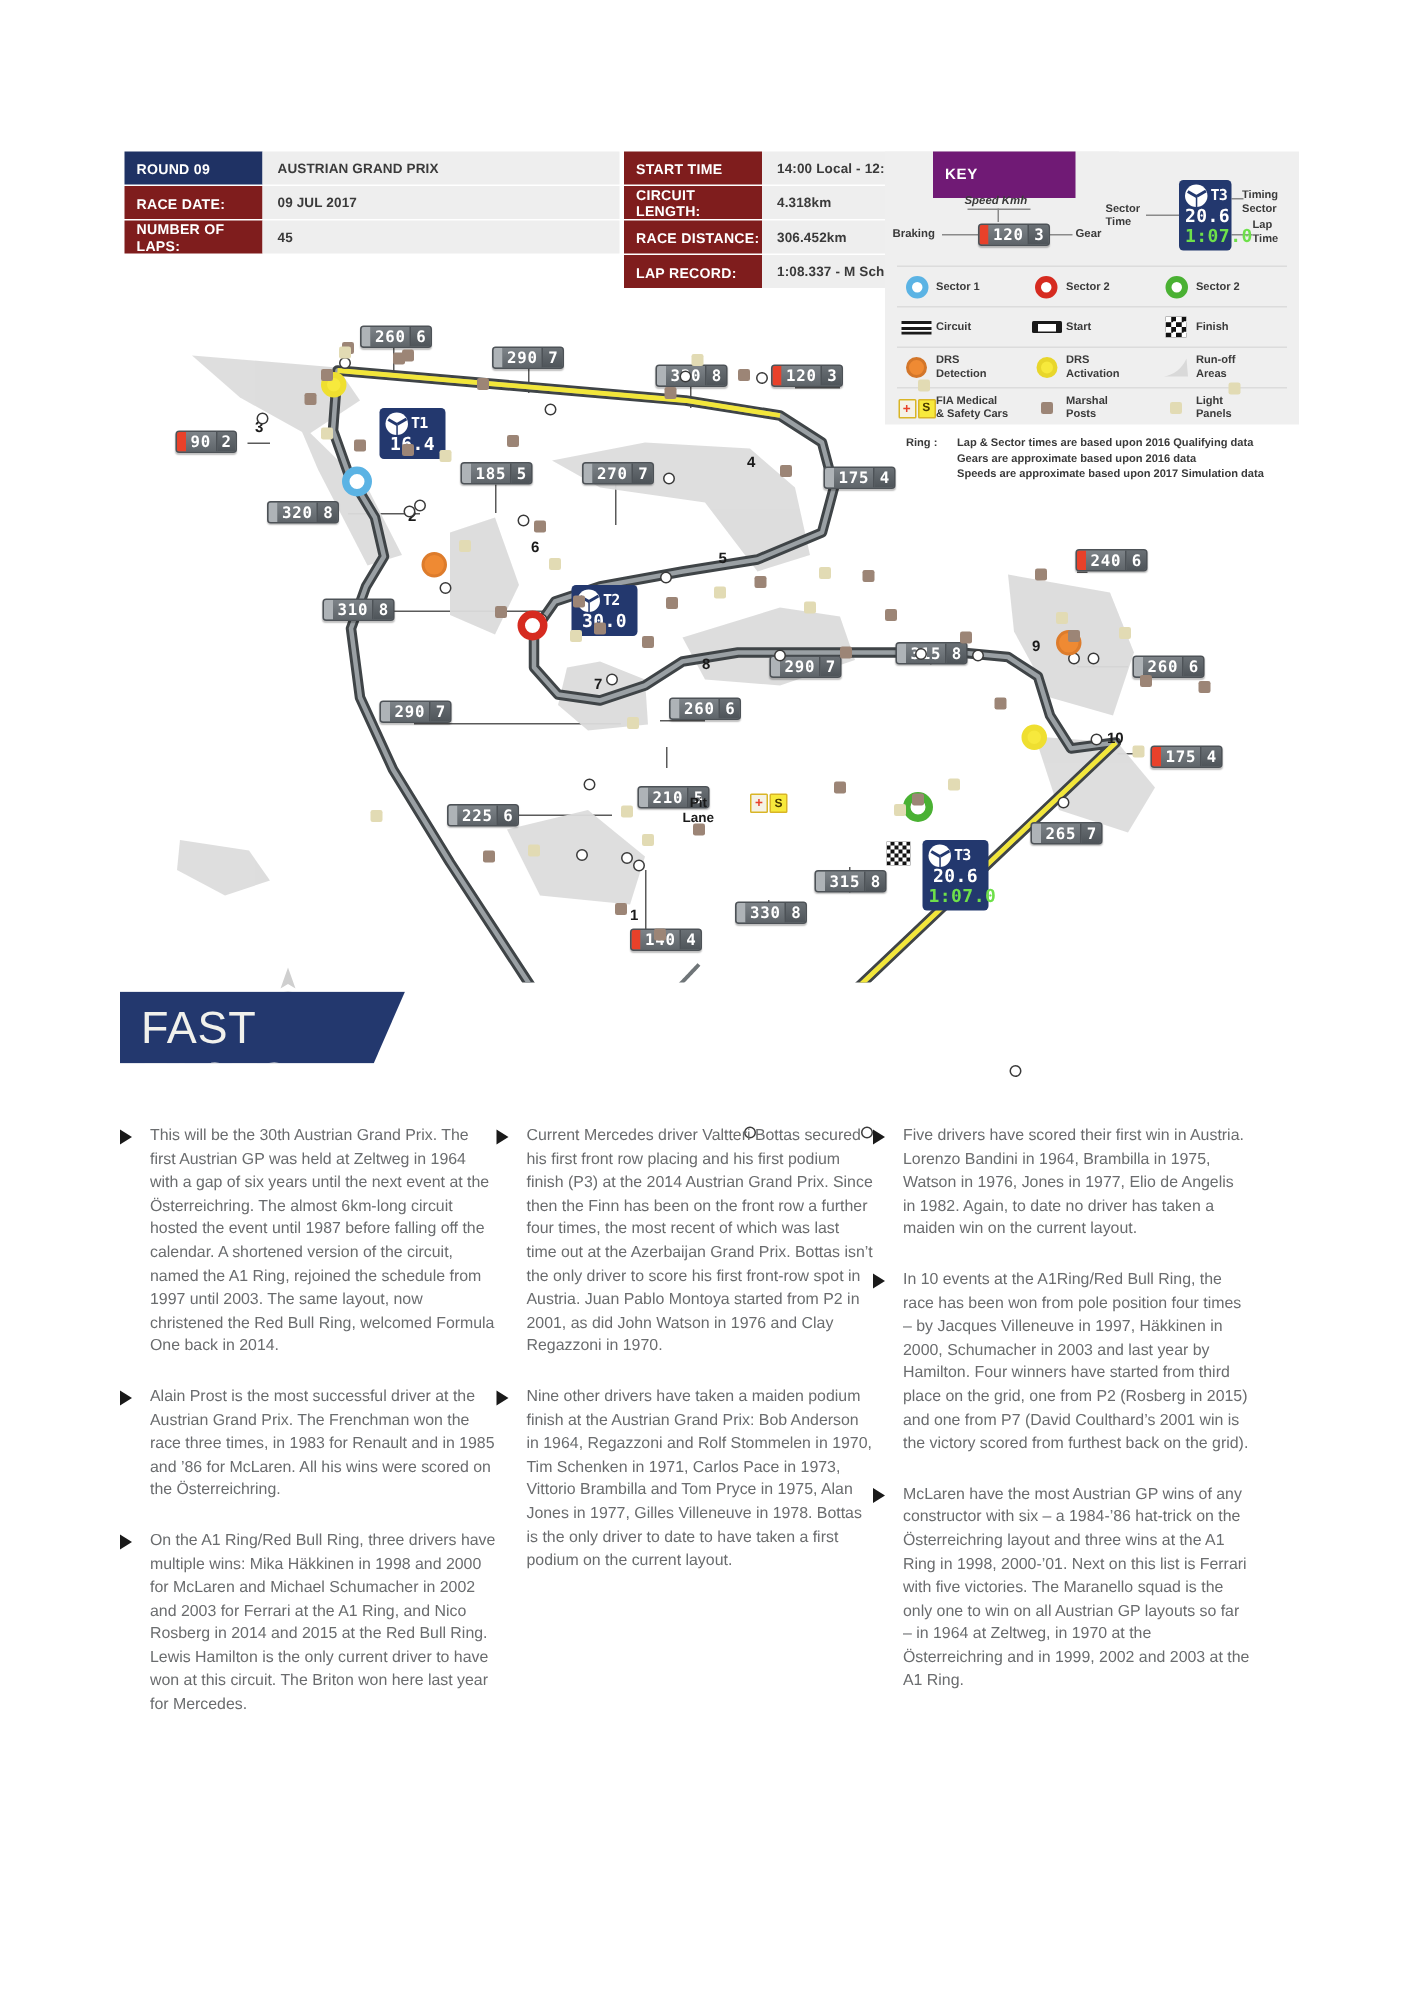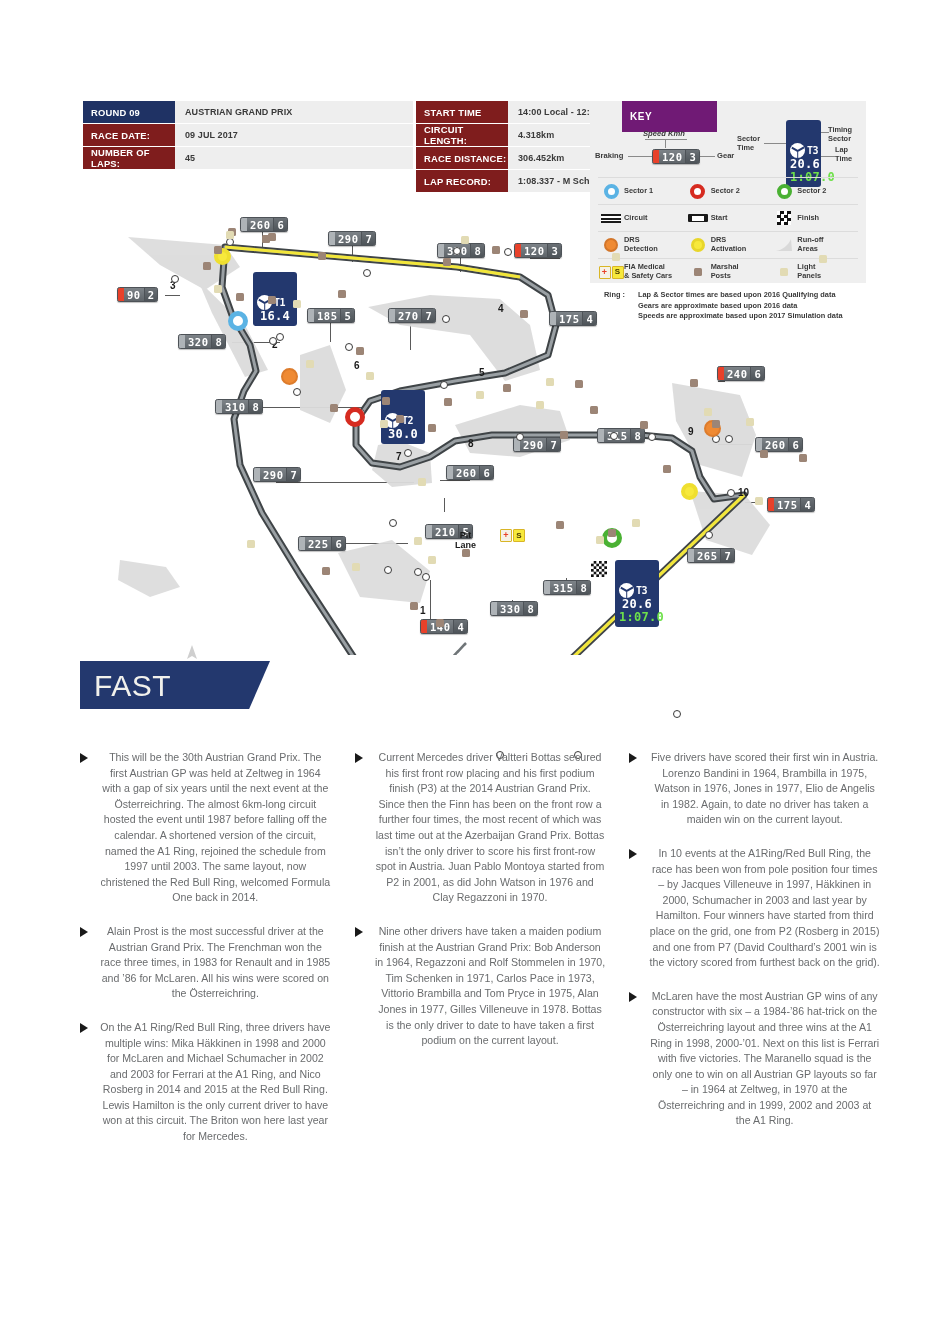--- a/index.html
+++ b/index.html
@@ -93,21 +93,21 @@
   .fia-med{width:10px;height:11px;background:#f5f2e6;border:1px solid #d9b526;border-radius:1px;color:#e8412a;font-size:9px;font-weight:bold;display:flex;align-items:center;justify-content:center;line-height:1;}
   .fia-saf{width:10px;height:11px;background:#f7e93c;border:1px solid #d9b526;border-radius:1px;color:#4a3c00;font-size:8px;font-weight:bold;display:flex;align-items:center;justify-content:center;line-height:1;}
   .marshal-ic{width:8px;height:8px;background:#9c8576;border-radius:1.5px;}
   .light-ic{width:8px;height:8px;background:#e2dbb4;border-radius:1.5px;}
 
   
   .tbox{
     background:#23386e;border-radius:3px;color:#fff;padding:3px 4px 3px 4px;
     display:inline-block;text-align:center;box-sizing:border-box;
   }
-  .tbox .trow1{display:flex;align-items:center;gap:2px;margin-top:20px;}
+  .tbox .trow1{display:flex;align-items:center;gap:2px;}
   .tbox .tname{font-size:10px;font-weight:bold;font-family:"DejaVu Sans Mono",monospace;letter-spacing:-.5px;}
   .tbox .tsec{font-size:12px;font-weight:bold;font-family:"DejaVu Sans Mono",monospace;line-height:13px;letter-spacing:.3px;}
   .tbox .tlap{font-size:12px;font-weight:bold;font-family:"DejaVu Sans Mono",monospace;color:#6ee04a;line-height:13px;letter-spacing:.3px;}
   .mercwheel{width:15px;height:15px;border-radius:50%;background:#fff;position:relative;flex:0 0 15px;}
   .mercwheel i{position:absolute;left:50%;top:50%;width:1.6px;height:7px;background:#23386e;transform-origin:0 0;}
 
   
   .notes{position:absolute;left:604px;top:290px;width:280px;font-size:7.4px;font-weight:bold;color:#3a3a3a;line-height:10.5px;}
 
   
@@ -128,21 +128,21 @@
   .compass{position:absolute;left:172px;top:448px;width:40px;height:50px;}
   .lead{position:absolute;background:#5a5a5a;}
 
   
   .ff-banner{position:absolute;left:80px;top:661px;width:190px;height:48px;background:#23386e;
     clip-path:polygon(0 0, 100% 0, 89% 100%, 0 100%);}
   .ff-banner span{
     position:absolute;left:14px;top:8px;font-size:30px;color:#f1f1ec;
     font-family:"Liberation Sans", sans-serif;font-weight:normal;letter-spacing:.5px;
   }
-  .cols{position:absolute;left:80px;top:750px;width:800px;display:flex;gap:24px;text-align:center;}
+  .cols{position:absolute;left:80px;top:750px;width:800px;display:flex;}
   .col{width:251px;}
   .fact{display:flex;margin-bottom:18px;}
   .bullet{flex:0 0 20px;padding-top:3px;}
   .bullet .tri{
     width:0;height:0;border-left:8px solid #1a1a1a;
     border-top:5px solid transparent;border-bottom:5px solid transparent;
   }
   .ftext{font-size:10.6px;line-height:15.6px;color:#6a6c6e;}
 </style>
 </head>

